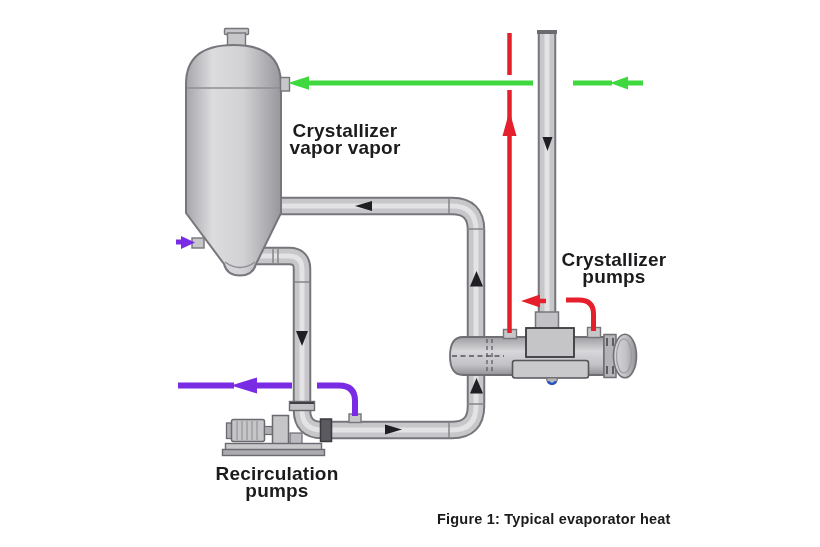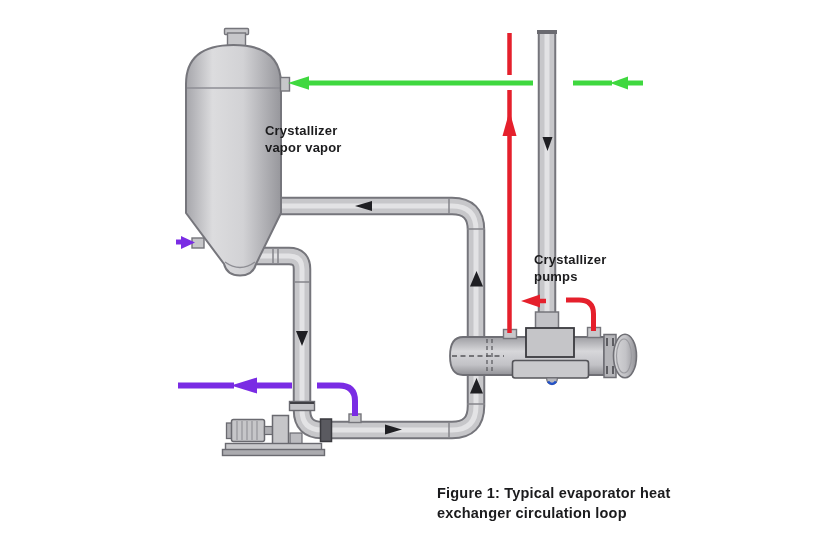--- a/index.html
+++ b/index.html
@@ -1,20 +1,20 @@
 <!DOCTYPE html>
 <html style="--background: #ffffff; --flow_green: #3fd83f; --flow_red: #e5202c; --flow_purple: #7a2ce4; --drain_blue: #2352c8; --pipe_fill: #c7c7ca; --pipe_edge: #75757b; --vessel_edge: #6f6f75; --arrow_black: #1f1f23; --label_text: #1b1b1d;"><head>
 <meta charset="utf-8">
 <style>
   html,body{margin:0;padding:0;background:#fff;}
   #stage{position:relative;width:820px;height:547px;background:var(--background,#fff);overflow:hidden;
          font-family:"Liberation Sans","DejaVu Sans",sans-serif;}
   #diagram{position:absolute;left:0;top:0;}
-  .lbl{position:absolute;color:var(--label_text,#1b1b1d);font-size:13px;line-height:16.5px;
-       font-weight:600;text-align:left;letter-spacing:.2px;}
+  .lbl{position:absolute;color:var(--label_text,#1b1b1d);font-size:19px;line-height:16.5px;
+       font-weight:600;text-align:center;letter-spacing:.2px;}
   .cap{position:absolute;color:var(--label_text,#1b1b1d);font-size:14.5px;line-height:20px;
        font-weight:600;text-align:left;letter-spacing:.2px;}
   
   .pipeO{fill:none;stroke:var(--pipe_edge,#75757b);stroke-width:18.5;}
   .pipeF{fill:none;stroke:var(--pipe_fill,#c7c7ca);stroke-width:14.5;}
   .pipeH{fill:none;stroke:#e3e3e5;stroke-width:5;}
   .seam{stroke:#85858b;stroke-width:1.5;}
   .nozzle{fill:var(--pipe_fill,#c7c7ca);stroke:var(--pipe_edge,#75757b);stroke-width:1.4;}
   .green{stroke:var(--flow_green,#3fd83f);fill:none;}
   .greenF{fill:var(--flow_green,#3fd83f);}
@@ -157,17 +157,20 @@
 </svg>
 
   <div class="lbl" style="left:265px;top:123px;width:160px;">
     <span>Crystallizer</span><br>
     <span>vapor vapor</span>
   </div>
   <div class="lbl" style="left:534px;top:252px;width:160px;">
     <span>Crystallizer</span><br>
     <span>pumps</span>
   </div>
-  <div class="cap" style="left:437px;top:483px;width:280px;">
+  <div class="lbl" style="left:197px;top:466px;width:160px;">
+    <span>Recirculation</span><br>
+    <span>pumps</span>
+  </div>
+  <div class="cap" style="left:437px;top:509px;width:280px;">
     <span>Figure 1: Typical evaporator heat</span><br>
-    <span>exchanger circulation loop</span>
   </div>
 </div>
 
 </body></html>

